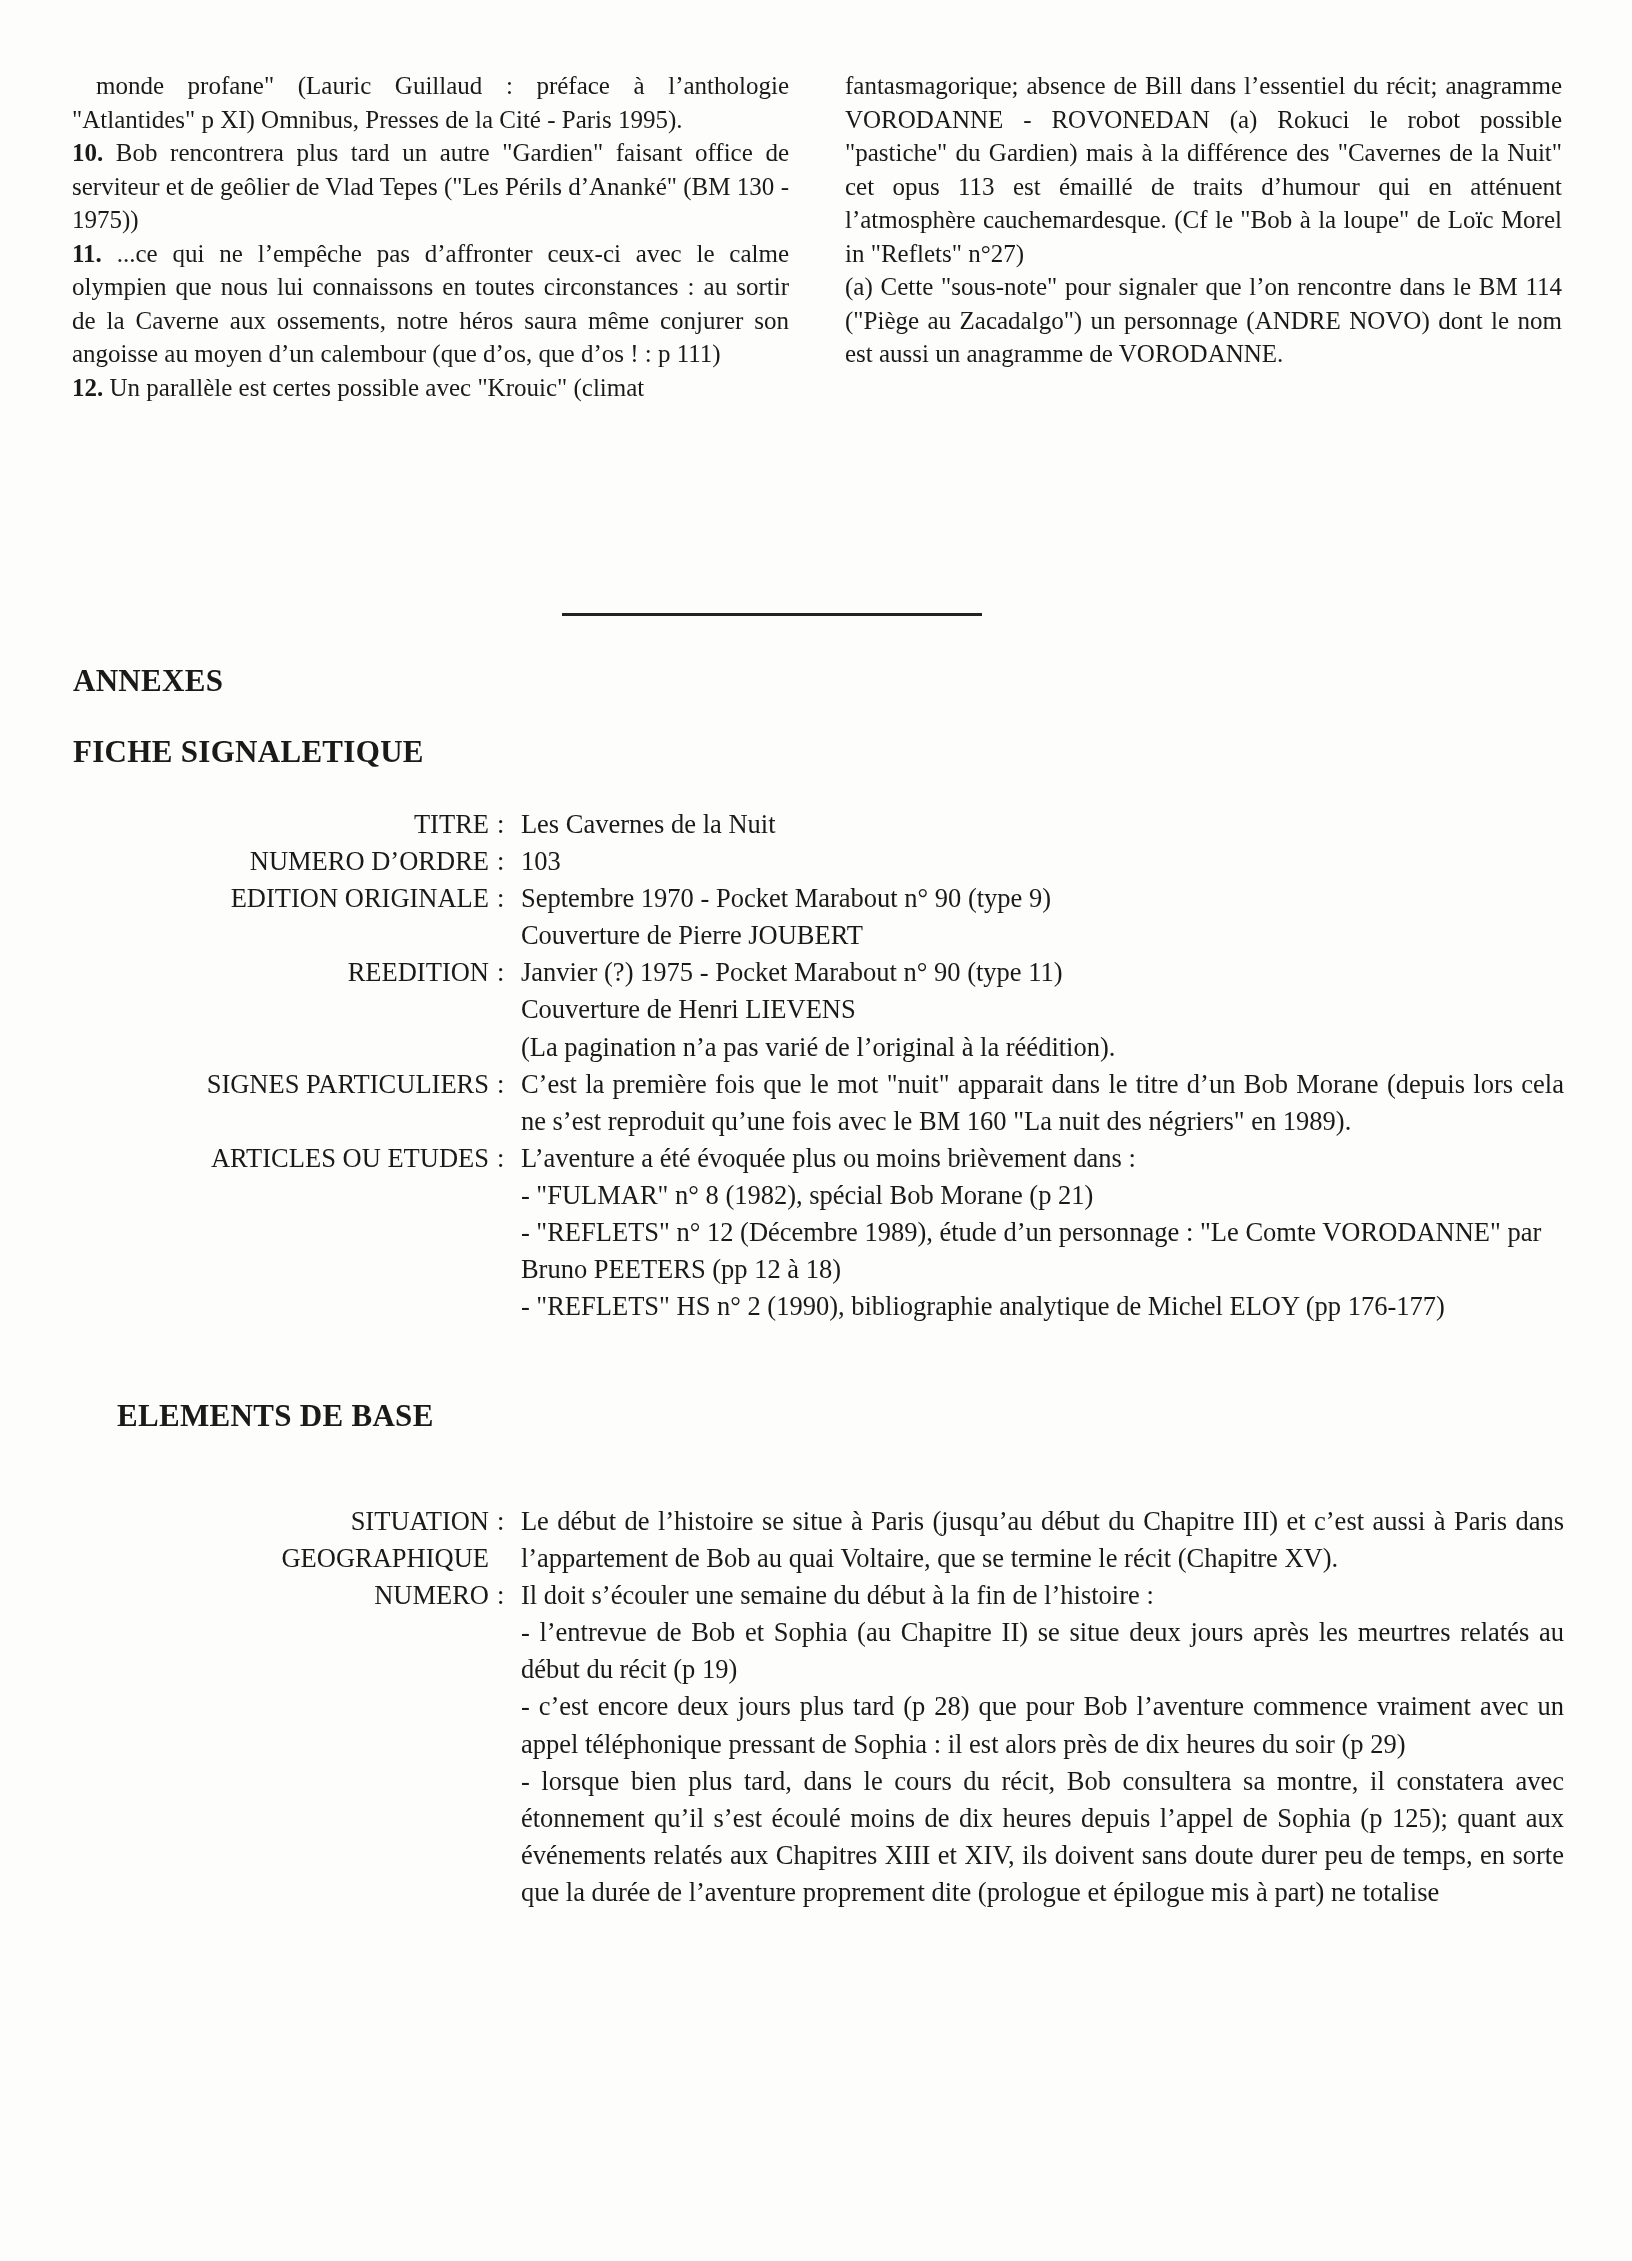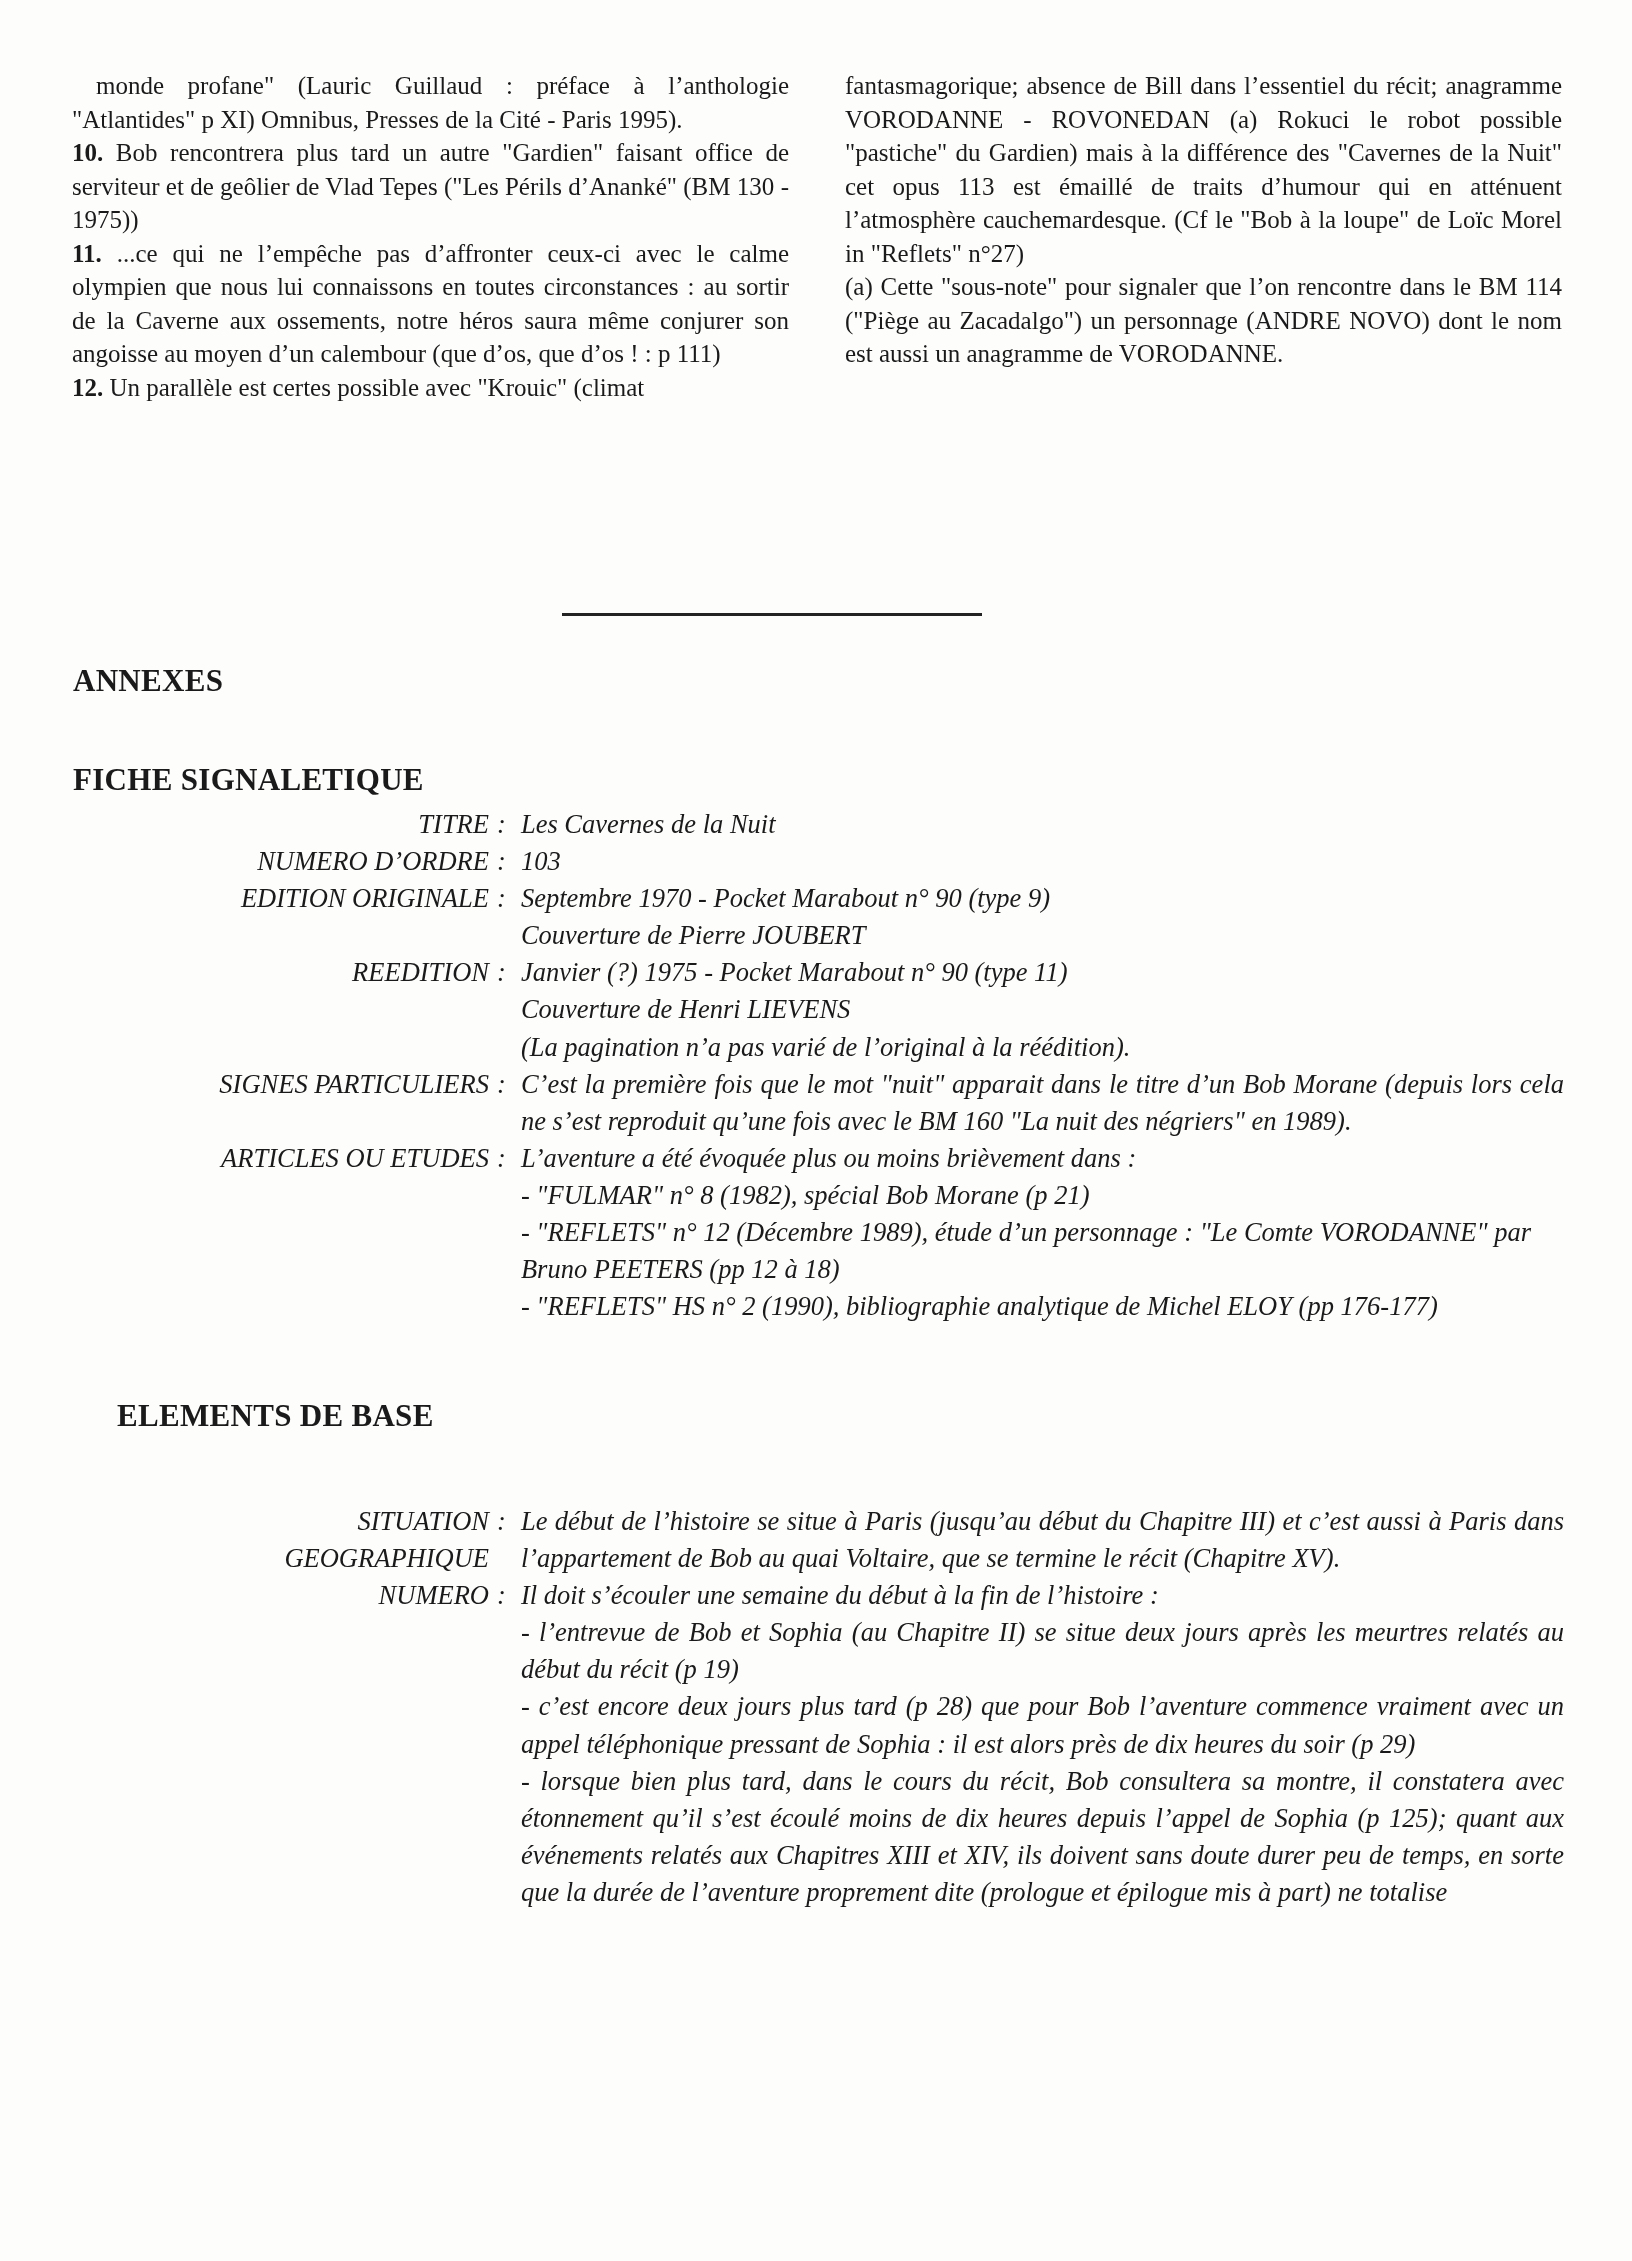--- a/index.html
+++ b/index.html
@@ -56,35 +56,34 @@
 
   
   .sec-head {
     position: absolute;
     left: 73px;
     font-size: 31px;
     font-weight: bold;
     letter-spacing: 0.3px;
   }
   #annexes-head   { top: 663px; }
-  #fiche-head     { top: 762px; }
+  #fiche-head     { top: 734px; }
   #elements-head  { top: 1398px; margin-left: 44px; }
 
   
   .deflist {
     position: absolute;
     left: 73px;
     width: 1491px;
     display: grid;
     grid-template-columns: 424px 14.6px 1fr;
     column-gap: 0px;
     row-gap: 0px;
     font-size: 26.5px;
     line-height: 1.40;
-    font-style: italic;
   }
   #fiche-list    { top: 806px; }
   #elements-list { top: 1503px; }
 
   .dl-label {
     text-align: right;
     padding-right: 8px;
     white-space: pre-line;
   }
   .dl-colon { text-align: left; }

